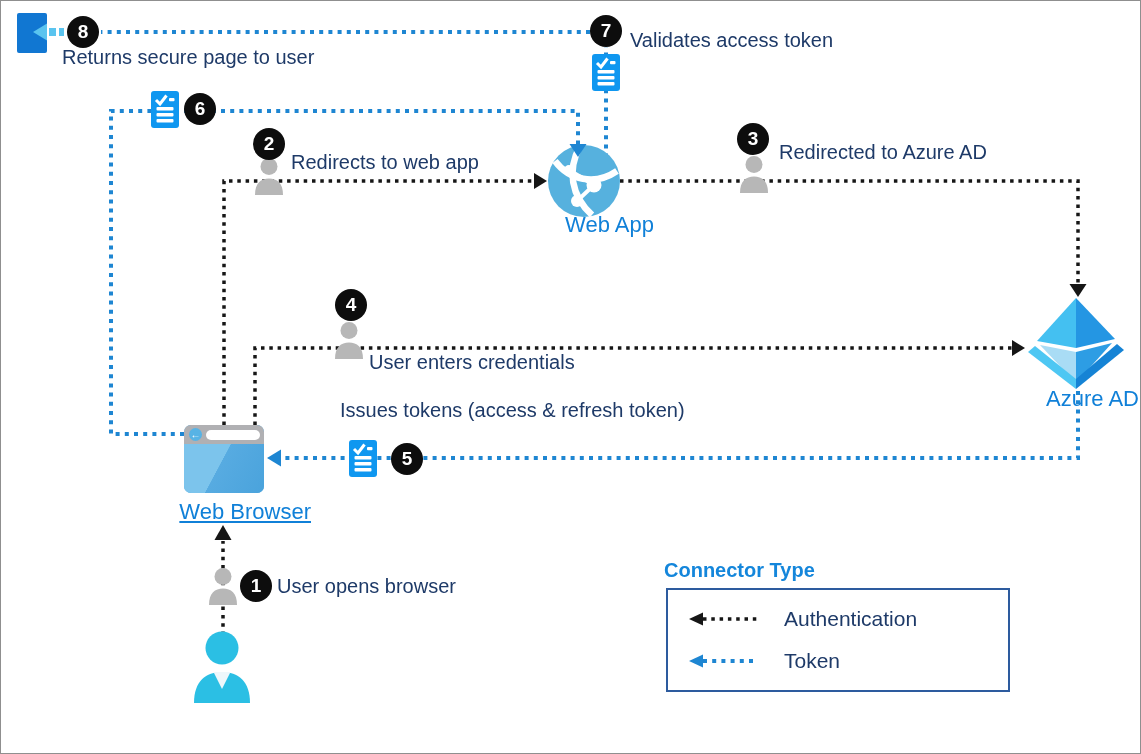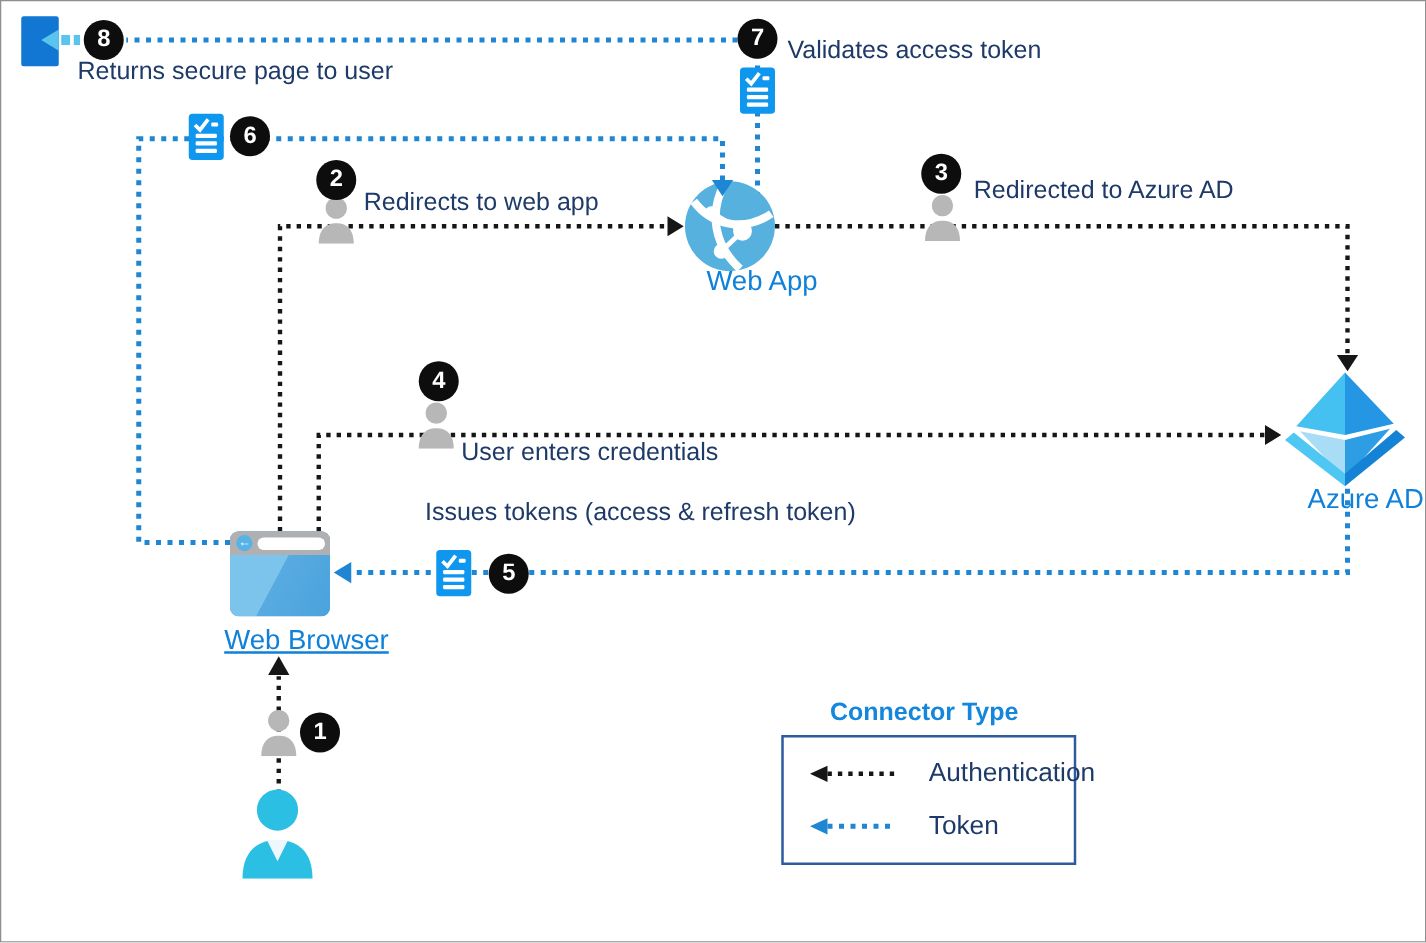--- a/index.html
+++ b/index.html
@@ -25,21 +25,21 @@
   
   .browser{width:80px;height:68px;border-radius:7px;overflow:hidden;background:#4fa6de;}
   .browser .bar{position:relative;height:19px;background:#b0b0b3;}
   .browser .back{position:absolute;left:5px;top:3px;width:13px;height:13px;border-radius:50%;background:#57b3e5;
                  color:#fff;font-size:10px;font-weight:bold;line-height:13px;text-align:center;}
   .browser .addr{position:absolute;left:22px;top:4.5px;right:4px;height:10px;border-radius:5px;background:#fff;}
   .browser .body{height:49px;background:linear-gradient(118deg,#7cc4ec 0%,#7cc4ec 44%,#57abe1 44.5%,#4aa3dc 100%);}
   .page-icon{position:absolute;z-index:2;width:30px;height:40px;background:#1177d2;border-radius:2px;}
   
   .legend-title{position:absolute;z-index:4;font-size:20px;font-weight:bold;color:var(--legend-title,#1486db);}
-  .legend-box{position:absolute;z-index:4;left:624px;top:587px;width:236px;height:104px;box-sizing:border-box;
+  .legend-box{position:absolute;z-index:4;left:665px;top:587px;width:344px;height:104px;box-sizing:border-box;
               border:2px solid var(--legend-border,#2d5b9e);display:flex;flex-direction:column;justify-content:space-around;padding:8px 0 8px 18px;}
   .legend-row{display:flex;align-items:center;gap:24px;}
   .legend-row svg{width:74px;height:16px;flex:0 0 auto;}
   .legend-label{font-size:21px;color:var(--annotation-text,#1e3a68);}
 </style>
 </head>
 <body>
 
 <div class="canvas">
 
@@ -137,20 +137,21 @@
 
   <div class="badge" style="left:239px;top:569px;">1</div>
   <div class="badge" style="left:252px;top:127px;">2</div>
   <div class="badge" style="left:736px;top:122px;">3</div>
   <div class="badge" style="left:334px;top:288px;">4</div>
   <div class="badge" style="left:390px;top:442px;">5</div>
   <div class="badge" style="left:183px;top:92px;">6</div>
   <div class="badge" style="left:589px;top:14px;">7</div>
   <div class="badge" style="left:66px;top:15px;">8</div>
 
+  <div class="ann" style="left:276px;top:574px;">User opens browser</div>
   <div class="ann" style="left:290px;top:150px;">Redirects to web app</div>
   <div class="ann" style="left:778px;top:140px;">Redirected to Azure AD</div>
   <div class="ann" style="left:368px;top:314px;margin-top:36px;">User enters credentials</div>
   <div class="ann" style="left:339px;top:398px;">Issues tokens (access &amp; refresh token)</div>
   <div class="ann" style="left:629px;top:28px;">Validates access token</div>
   <div class="ann" style="left:61px;top:45px;">Returns secure page to user</div>
 
   <div class="nlabel" style="left:513px;top:211px;width:140px;">Web App</div>
   <div class="nlabel" style="left:998px;top:385px;width:140px;">Azure AD</div>
   <div class="nlabel" style="left:150px;top:498px;width:160px;text-decoration:underline;">Web Browser</div>

